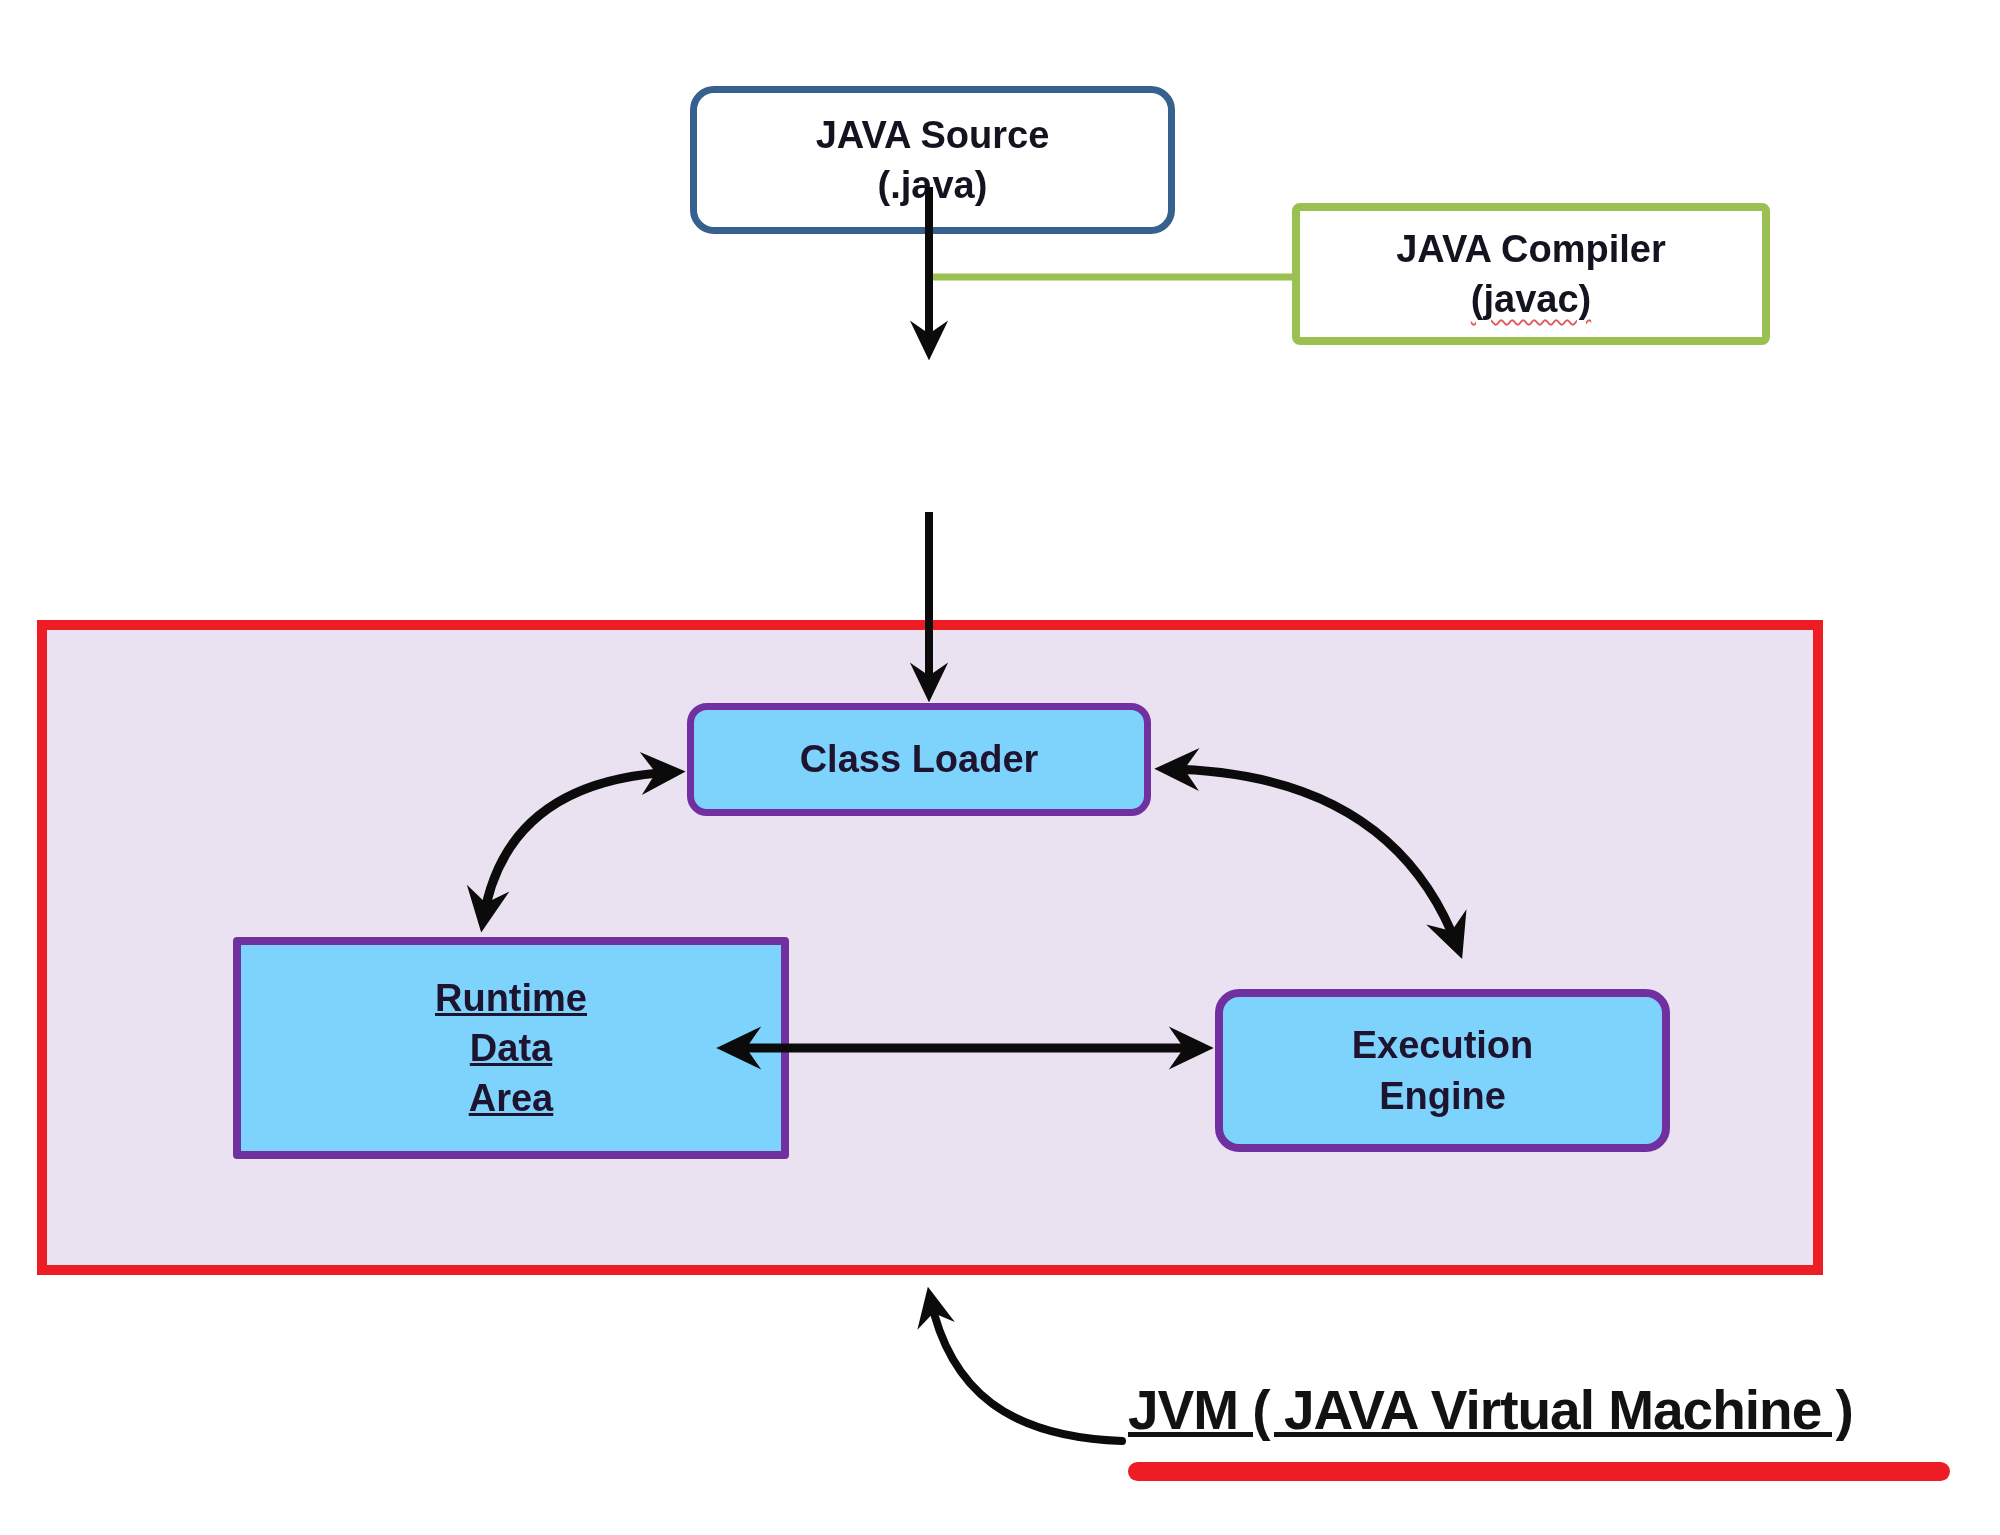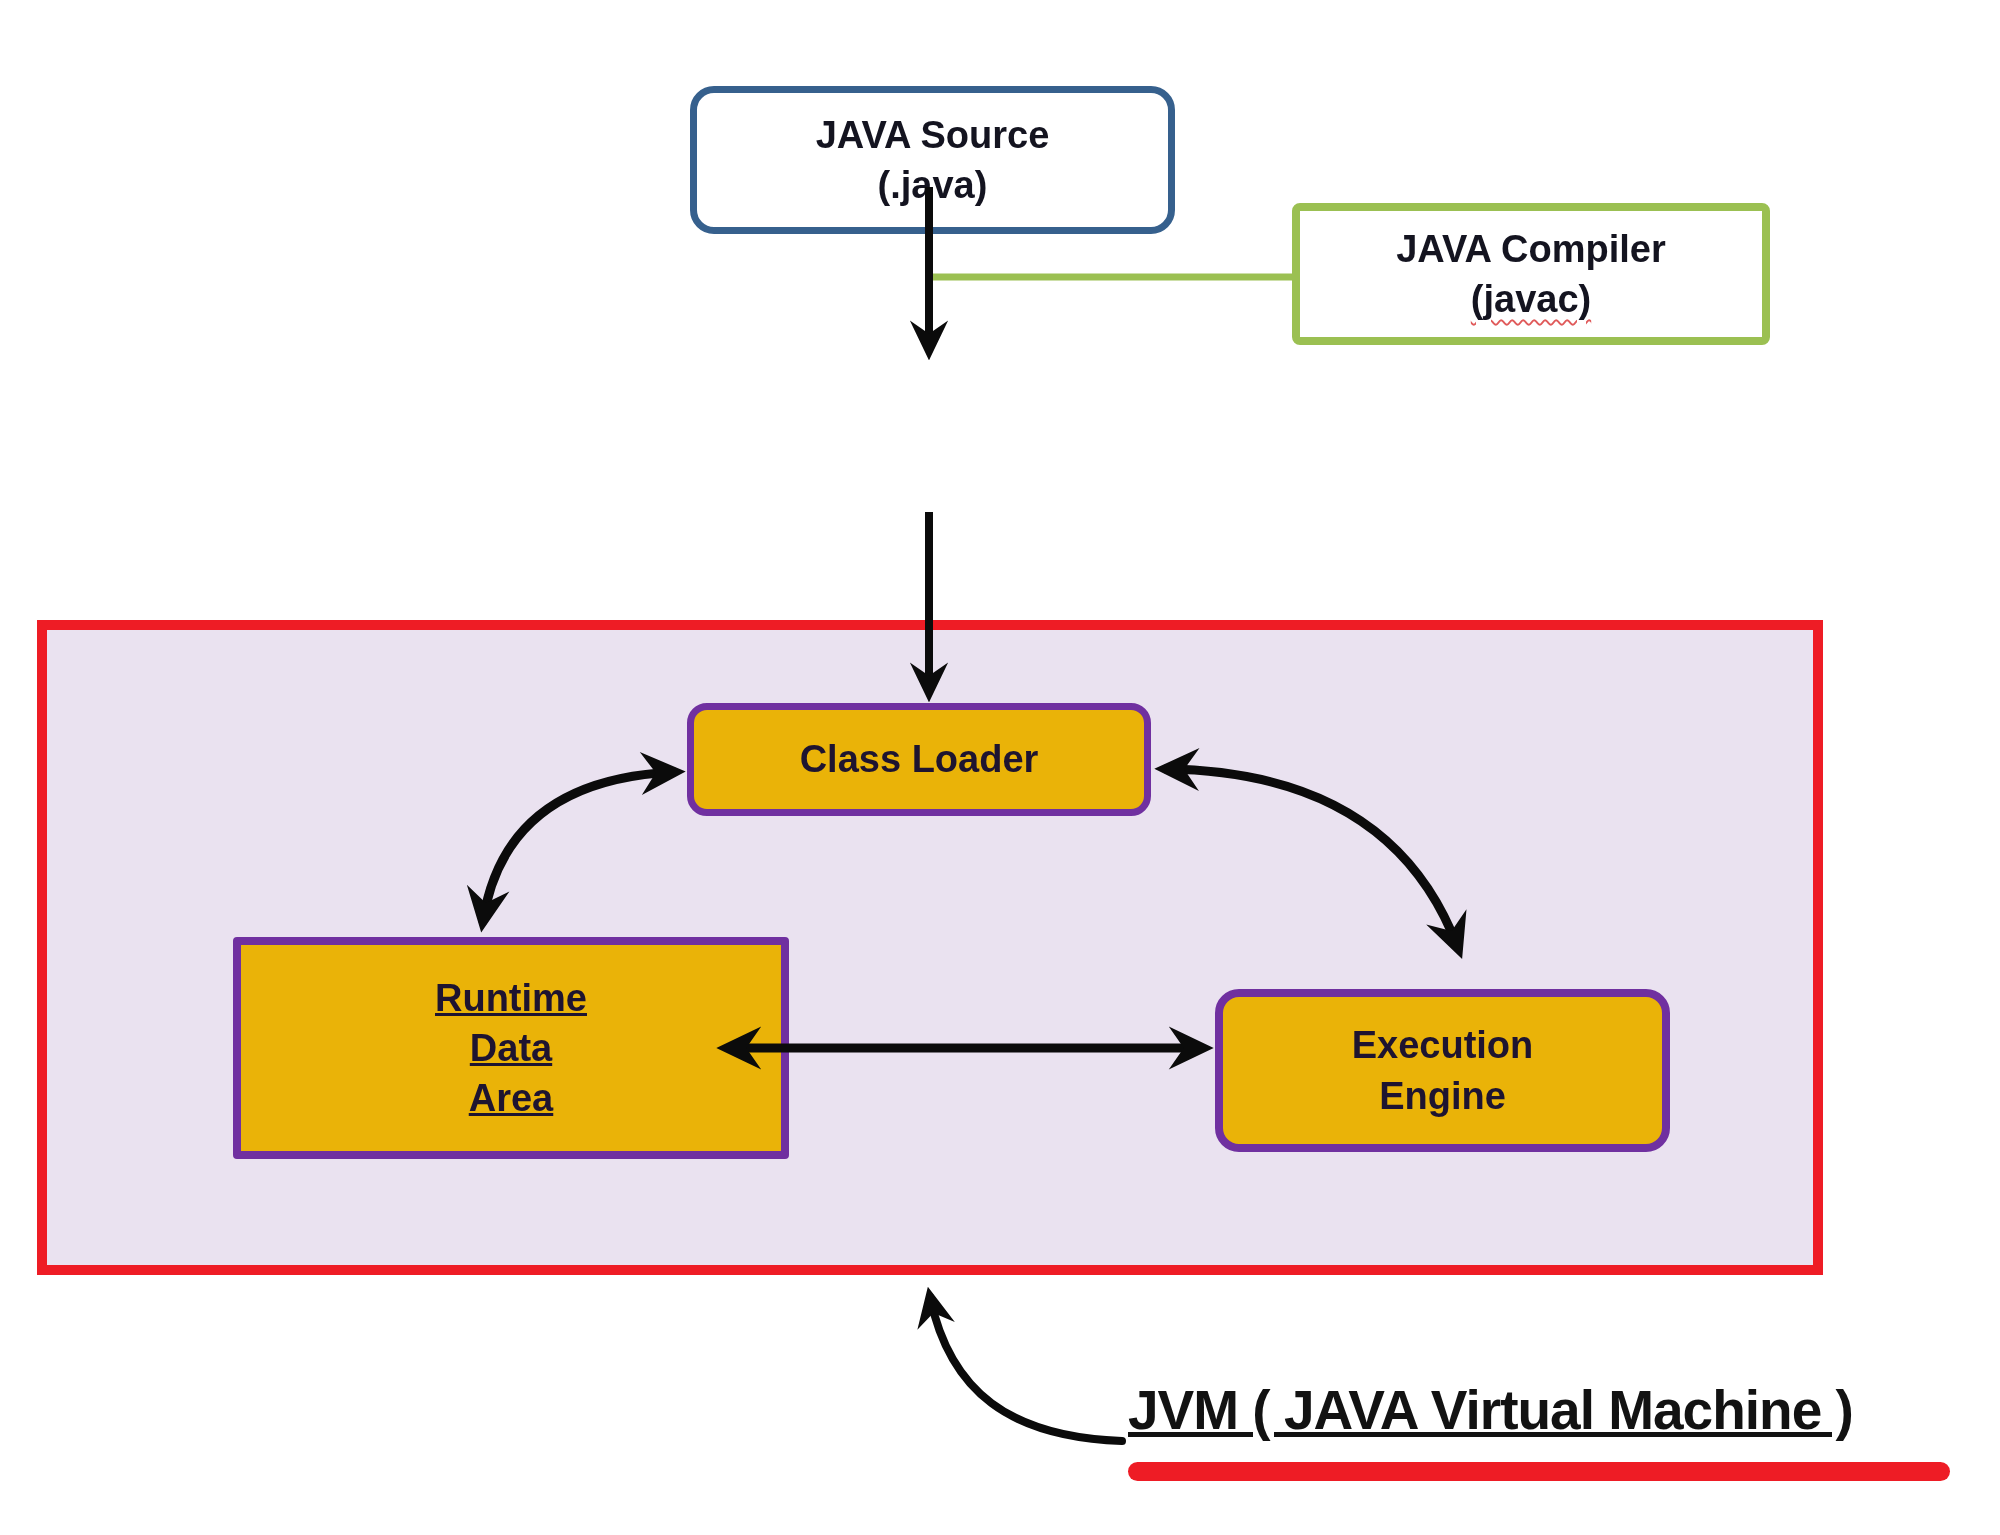--- a/index.html
+++ b/index.html
@@ -8,21 +8,21 @@
     font-family:"Liberation Sans", sans-serif;overflow:hidden;
   }
   .node{
     position:absolute;box-sizing:border-box;display:flex;flex-direction:column;
     align-items:center;justify-content:center;text-align:center;
     font-weight:700;color:#141420;background:#ffffff;
   }
   .node .ln{display:block;line-height:1.32;font-size:38px;}
   .blue-box{border:7px solid #36608D;border-radius:24px;margin-top:48px;}
   .green-box{border:8px solid #9BC052;border-radius:8px;}
-  .purple-box{border:8px solid #7030A0;background:#eab308;color:#1e1430;}
+  .purple-box{border:8px solid #7030A0;background:#7dd3fc;color:#1e1430;}
   #java-source{left:690px;top:38px;width:485px;height:148px;}
   #java-compiler{left:1292px;top:203px;width:478px;height:142px;}
   #java-byte-code{left:683px;top:363px;width:468px;height:148px;}
   #jvm-container{
     position:absolute;box-sizing:border-box;left:37px;top:620px;width:1786px;height:655px;
     border:10px solid #EE1C25;background:#EAE2F0;z-index:1;
   }
   #class-loader{left:687px;top:703px;width:464px;height:113px;border-radius:20px;z-index:2;border-width:7px;}
   #runtime-data-area{left:233px;top:937px;width:556px;height:222px;border-radius:4px;z-index:2;text-decoration:underline;}
   #execution-engine{left:1215px;top:968px;width:455px;height:163px;border-radius:24px;z-index:2;margin-top:21px;}

